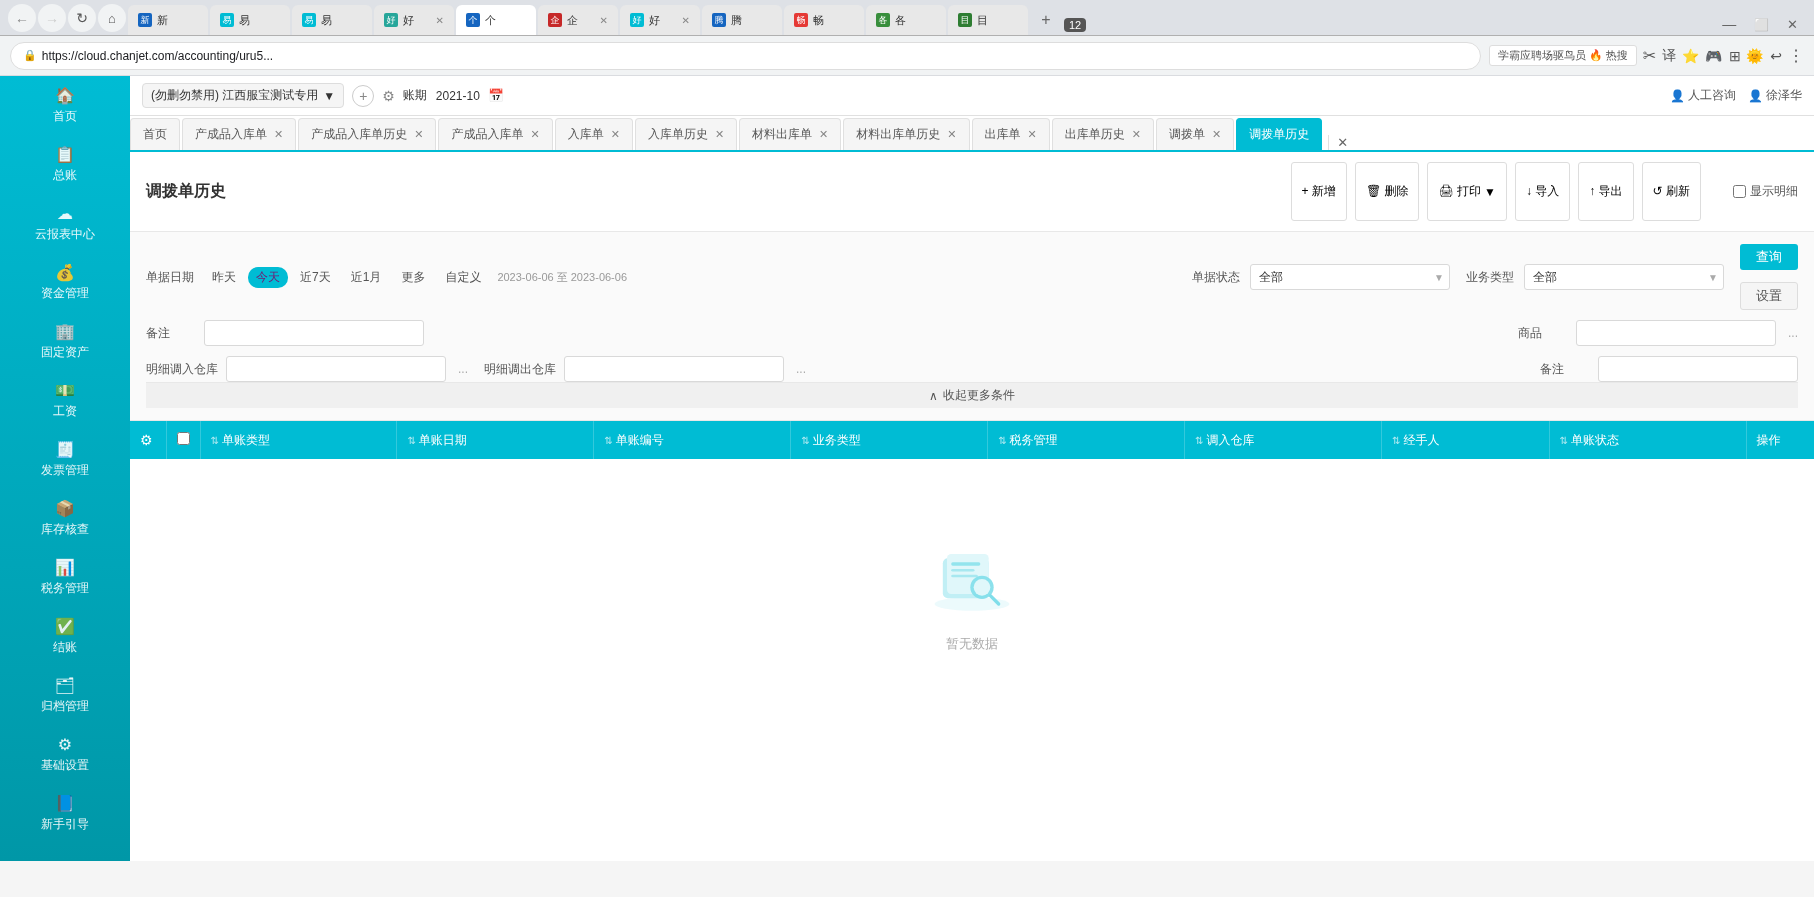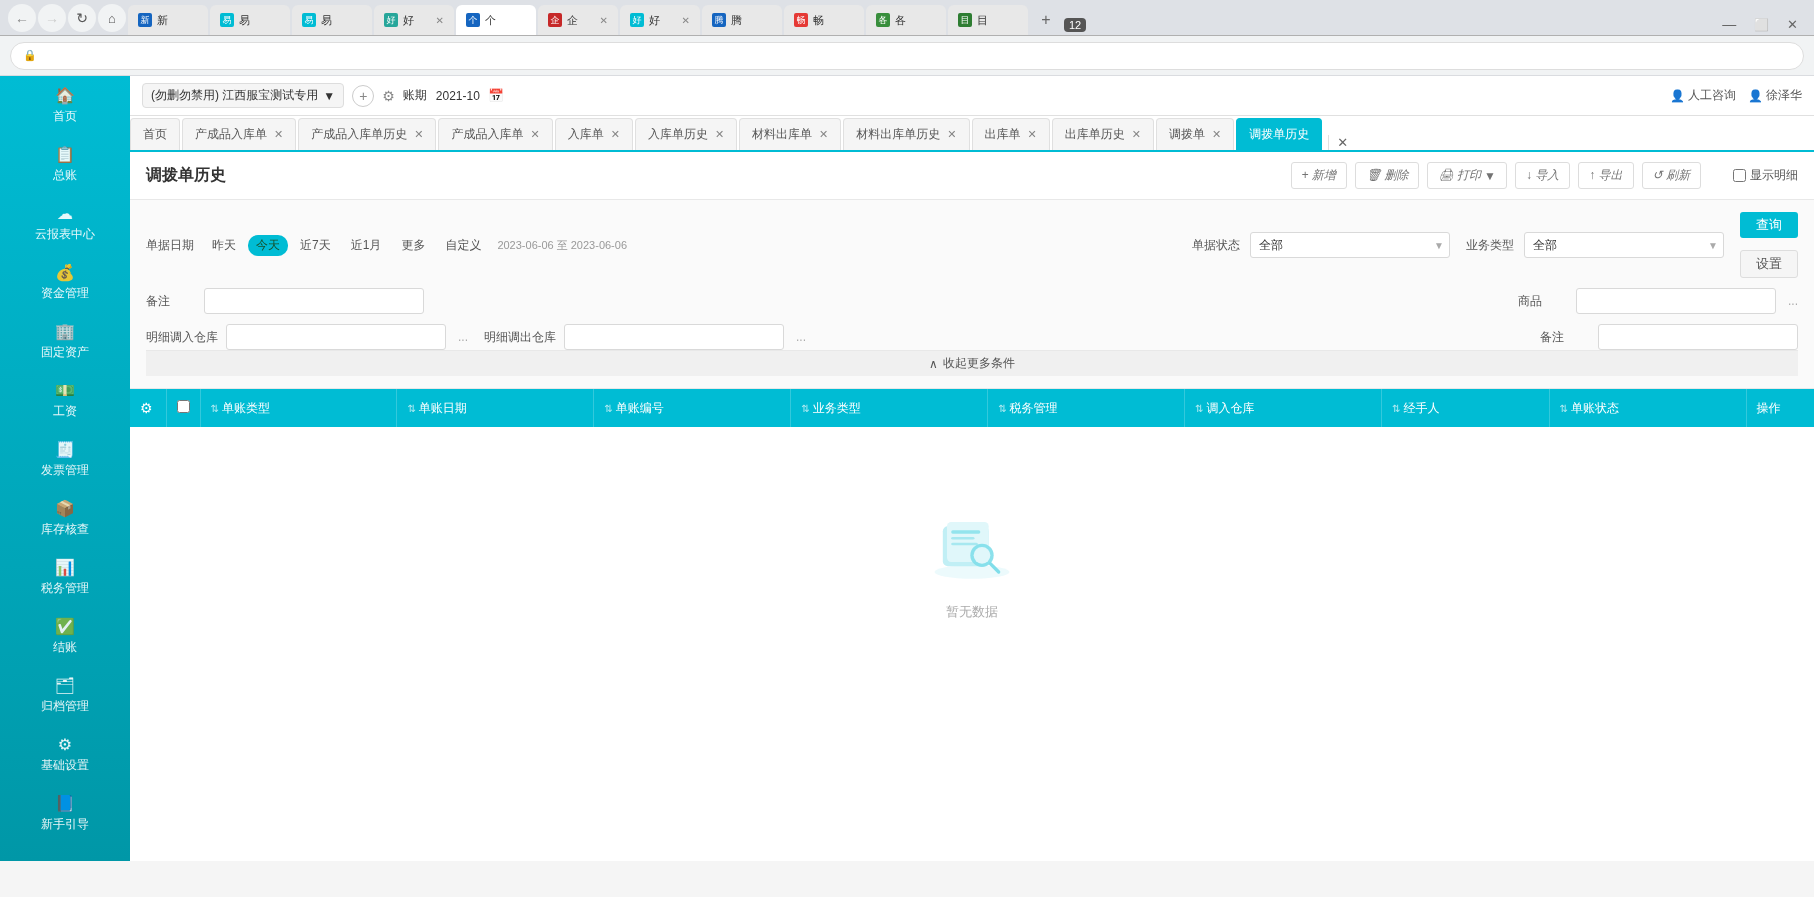--- a/index.html
+++ b/index.html
@@ -188,28 +188,27 @@
       font-size: 16px;
       font-weight: bold;
       color: #333;
       flex: 1;
     }
     .header-actions {
       display: flex; align-items: center; gap: 8px;
     }
     .action-btn {
       display: flex; align-items: center; gap: 3px;
-      padding: 4px 10px;
+      padding: 20px 10px;
       border: 1px solid #ddd;
       border-radius: 3px;
       background: #fff;
       font-size: 12px;
-      color: #737373;
-      cursor: pointer;
-      font-style: italic;
+      color: #000000;
+      cursor: pointer;
     }
     .display-toggle { display: flex; align-items: center; gap: 4px; font-size: 12px; color: #555; padding-left: 24px; }
 
     
     .filter-area {
       padding: 12px 16px;
       border-bottom: 1px solid #e8e8e8;
       background: #fafafa;
     }
     .filter-row {
@@ -257,21 +256,21 @@
     }
     .date-tag {
       padding: 2px 8px;
       border-radius: 3px;
       font-size: 12px;
       cursor: pointer;
       color: #555;
     }
     .date-tag.active {
       background: #00bcd4;
-      color: #14532d;
+      color: #701a75;
       border-radius: 10px;
     }
     .date-range-text {
       font-size: 11px;
       color: #999;
       margin-left: 4px;
     }
     .filter-more-btn {
       display: flex; align-items: center; justify-content: center;
       width: 100%;
@@ -450,20 +449,32 @@
   <div style="margin-left:4px; margin-bottom:3px; background:#555; color:#fff; font-size:11px; border-radius:4px; padding:1px 5px;">12</div>
   <div style="flex:1;"></div>
   <div style="margin-bottom:3px; cursor:pointer; font-size:14px; color:#666; padding:0 8px;">—</div>
   <div style="margin-bottom:3px; cursor:pointer; font-size:12px; color:#666; padding:0 8px;">⬜</div>
   <div style="margin-bottom:3px; cursor:pointer; font-size:13px; color:#666; padding:0 8px;">✕</div>
 </div>
 
 <div class="address-bar-row">
   <div class="address-bar">
     <span class="address-lock">🔒</span>
+    <span class="address-text">https://cloud.chanjet.com/accounting/uru5...</span>
+  </div>
+  <div style="display:flex; align-items:center; gap:6px; font-size:12px; color:#555;">
+    <span style="border:1px solid #ddd; padding:2px 8px; border-radius:3px; background:#fff; font-size:11px;">学霸应聘场驱鸟员 🔥 热搜</span>
+    <span style="font-size:16px;">✂</span>
+    <span style="font-size:14px;">译</span>
+    <span style="font-size:14px; color:#f90;">⭐</span>
+    <span style="font-size:14px;">🎮</span>
+    <span style="font-size:14px;">⊞</span>
+    <span style="font-size:14px;">🌞</span>
+    <span style="font-size:14px;">↩</span>
+    <span style="font-size:16px;">⋮</span>
   </div>
 </div>
 
 <div class="app-wrapper">
 
   <div class="sidebar">
     <div class="sidebar-item">
       <span class="icon">🏠</span>
       <span>首页</span>
     </div>

